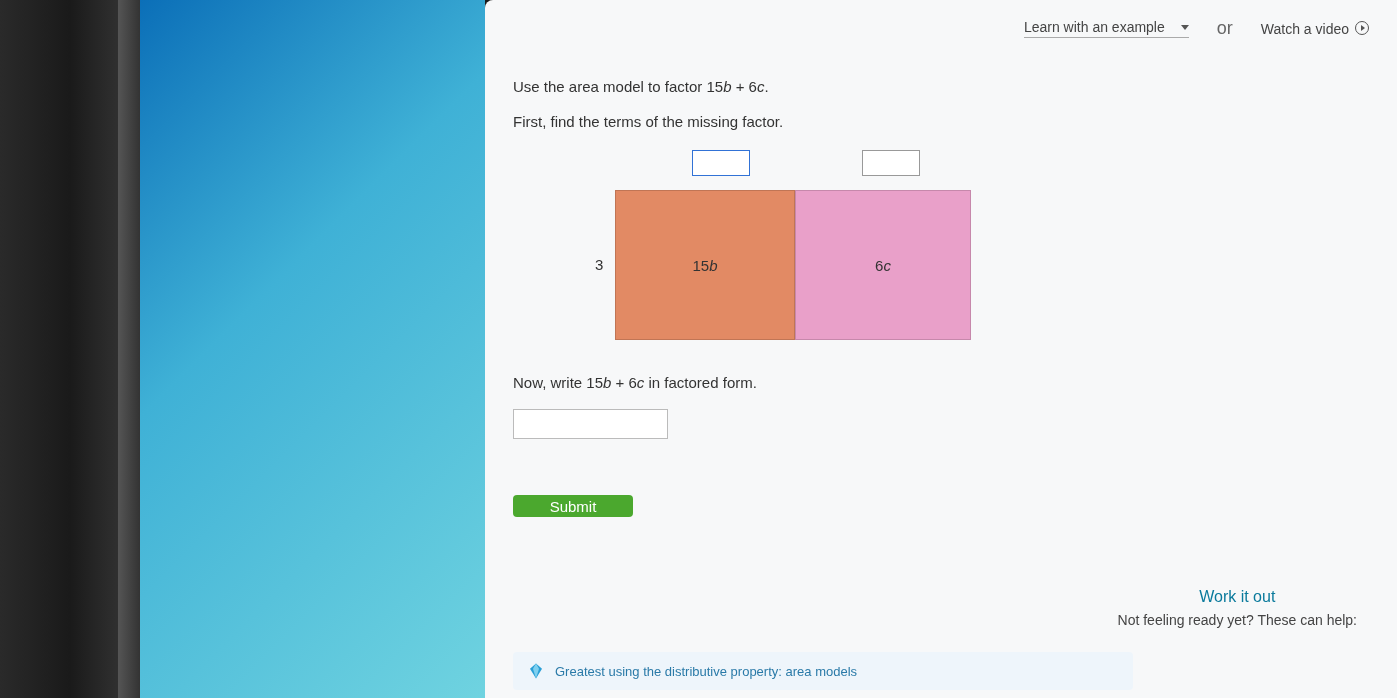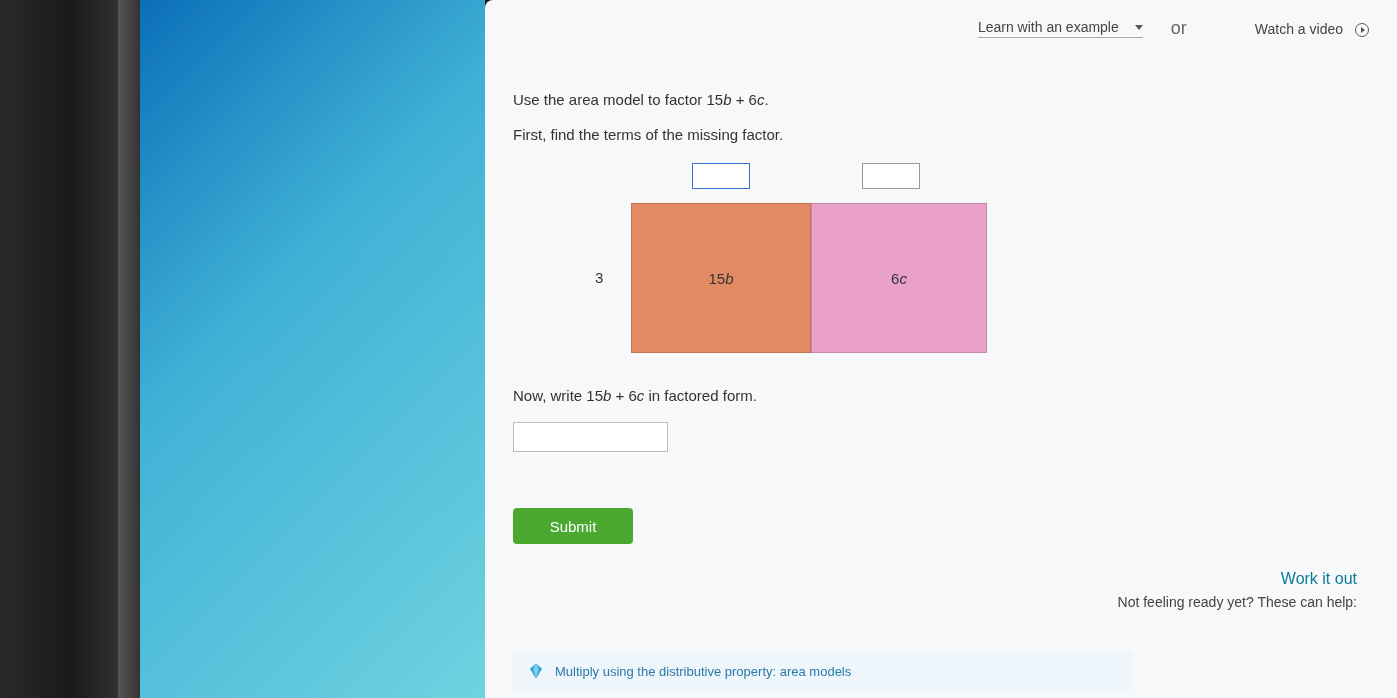--- a/index.html
+++ b/index.html
@@ -53,24 +53,23 @@
   display: flex;
   align-items: center;
   gap: 16px;
   border-bottom: 1px solid #aaa;
   padding-bottom: 2px;
   cursor: pointer;
 }
 .or-sep { color: #666; font-size: 18px; }
 .watch-link {
   display: flex;
-  align-items: flex-end;
-  gap: 12px;
-  cursor: pointer;
-  margin-left: 40px;
+  align-items: flex-start;
+  gap: 6px;
+  cursor: pointer;
 }
 .chevron-down {
   width: 0; height: 0;
   border-left: 4px solid transparent;
   border-right: 4px solid transparent;
   border-top: 5px solid #555;
 }
 .play-circle {
   width: 14px; height: 14px;
   border: 1px solid #555;
@@ -82,21 +81,21 @@
 .play-circle::after {
   content: "";
   display: block;
   width: 0; height: 0;
   border-left: 4px solid #555;
   border-top: 3px solid transparent;
   border-bottom: 3px solid transparent;
   margin-left: 1px;
 }
 .content {
-  margin-top: 52px;
+  margin-top: 39px;
   color: #333;
 }
 .q-line {
   font-size: 15px;
   color: #333;
   margin-bottom: 18px;
 }
 .italic { font-style: italic; }
 .area-model {
   margin: 20px 0 24px 100px;
@@ -128,21 +127,21 @@
 .side-label {
   position: absolute;
   left: -18px;
   top: 106px;
   font-size: 15px;
   color: #333;
 }
 .rects {
   position: absolute;
   top: 40px;
-  left: 18px;
+  left: 2px;
   display: flex;
 }
 .rect {
   height: 150px;
   display: flex;
   align-items: center;
   justify-content: center;
   font-size: 15px;
   color: #333;
   border: 1px solid rgba(0,0,0,0.15);
@@ -161,33 +160,33 @@
   height: 30px;
   border: 1px solid #bbb;
   background: #fff;
   display: block;
   font-size: 14px;
   padding: 0 6px;
 }
 .submit-btn {
   margin-top: 56px;
   width: 120px;
-  height: 36px;
+  height: 22px;
   background: #4ba82e;
   color: #fff;
   border: none;
   border-radius: 4px;
   font-size: 15px;
   cursor: pointer;
 }
 .help-section {
   position: absolute;
   right: 40px;
-  bottom: 88px;
-  text-align: right;
+  bottom: 70px;
+  text-align: center;
 }
 .work-it-out {
   color: #0a7a9c;
   font-size: 16px;
   margin-bottom: 6px;
 }
 .not-ready {
   color: #444;
   font-size: 14px;
 }
@@ -281,17 +280,17 @@
   </div>
 
   <div class="bottom-cards">
     <div class="help-card first">
       <span class="diamond-icon">
         <svg width="18" height="18" viewBox="0 0 24 24">
             <path fill="#2a9fd6" d="M12 2 L20 9 L12 22 L4 9 Z"></path>
             <path fill="#7fd0ef" d="M12 2 L16 9 L12 22 L8 9 Z"></path>
           </svg>
       </span>
-      <span>Multiply using the distributive property: area models</span>
+      <span>Greatest using the distributive property: area models</span>
     </div>
   </div>
 
 </div>
 
 </body></html>

